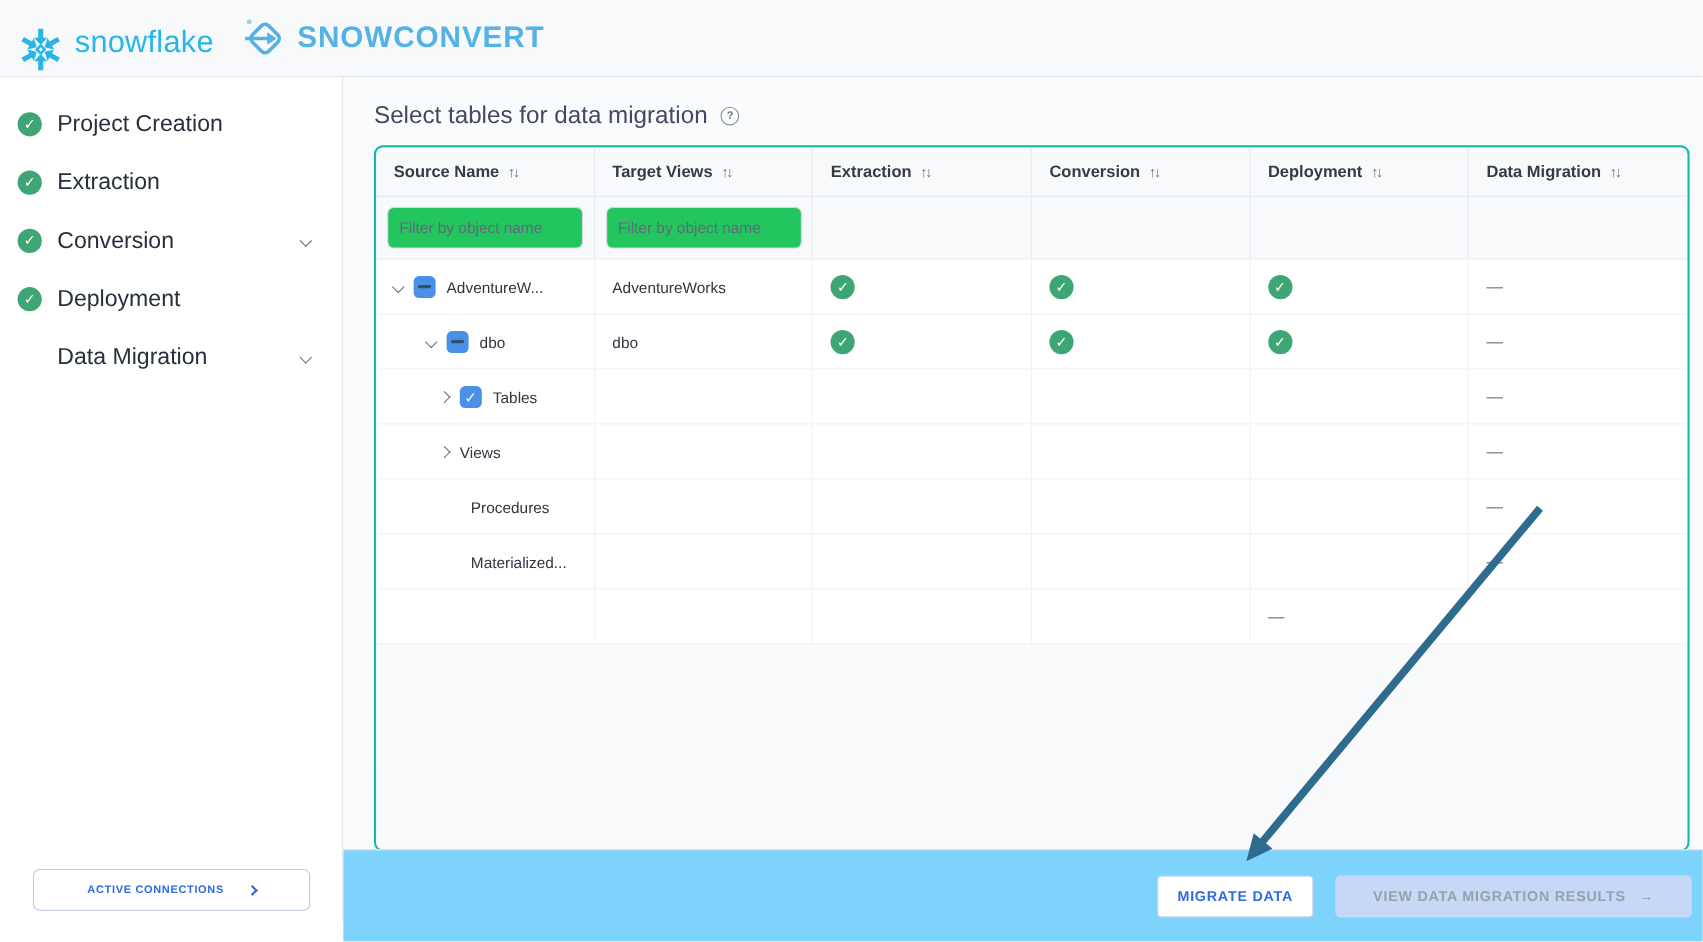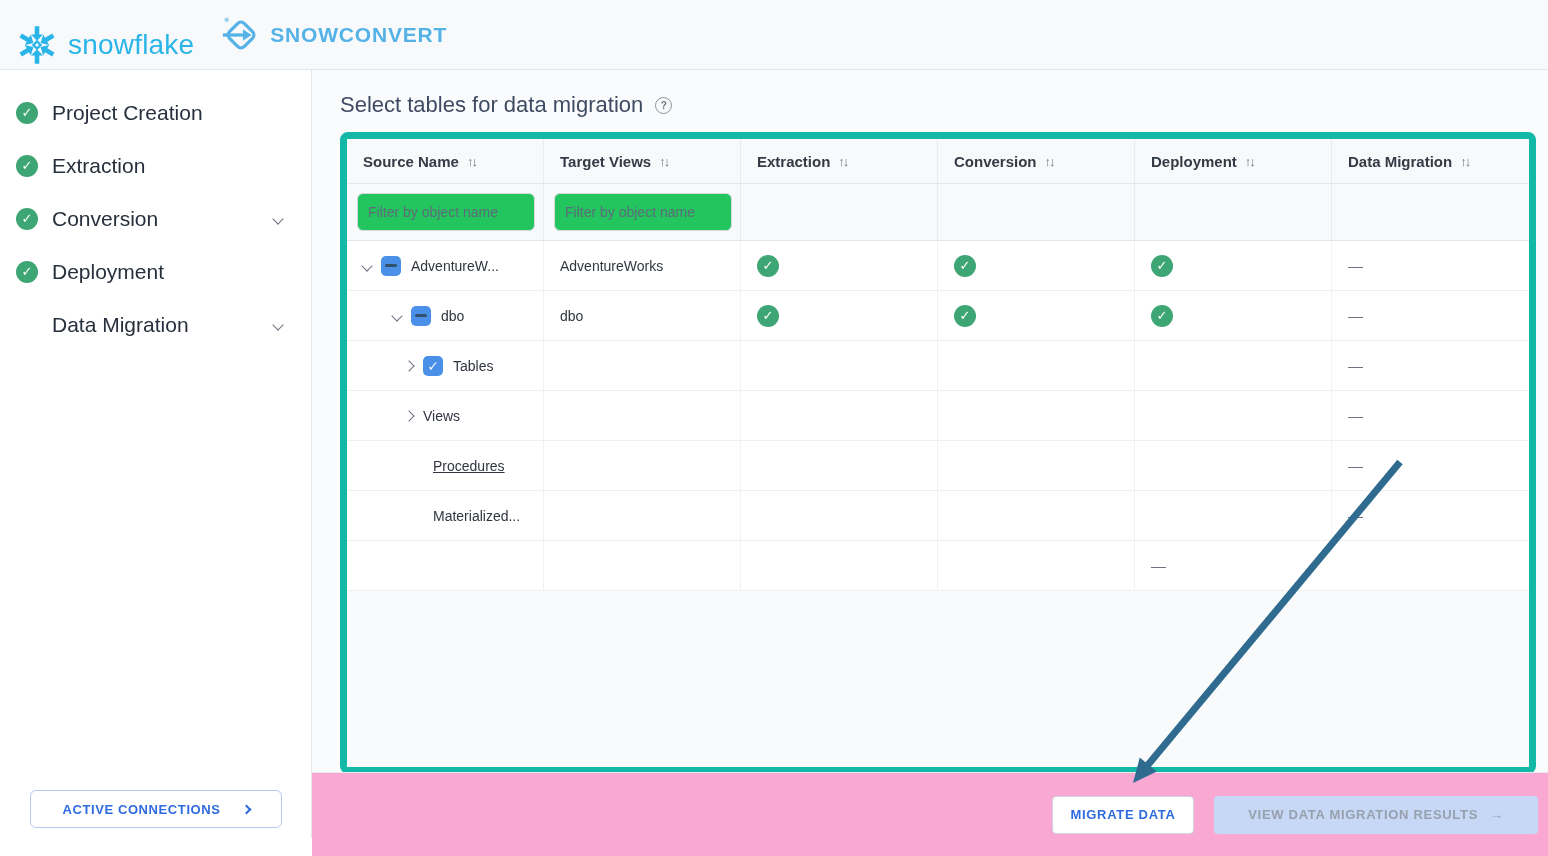--- a/index.html
+++ b/index.html
@@ -4,24 +4,24 @@
 <style>
   * { margin:0; padding:0; box-sizing:border-box; }
   html,body { width:1548px; height:856px; overflow:hidden;
     font-family:"Liberation Sans", sans-serif; background:#ffffff; }
 
   .page { position:relative; width:1548px; height:856px; background:#ffffff; }
 
   
   .topbar { height:70px; background:#f8f9fb; border-bottom:1px solid #e3e6ea;
     display:flex; align-items:center; padding-left:14px; gap:26px; }
-  .logo-snowflake { display:flex; align-items:center; gap:8px;margin-top:20px; }
+  .logo-snowflake { display:flex; gap:8px;margin-top:20px; }
   .logo-snowflake .word { font-size:28px; color:#29B5E8; font-weight:500; letter-spacing:0.2px; }
   .logo-snowconvert { display:flex; align-items:center; gap:8px; }
-  .logo-snowconvert .word { font-size:21px; color:#55b2e6; font-weight:bold; letter-spacing:0.8px; }
+  .logo-snowconvert .word { font-size:27px; color:#55b2e6; font-weight:bold; letter-spacing:0.8px; }
 
   
   .content { display:flex; height:786px; }
   .sidebar { position:relative; width:312px; background:#ffffff; flex:none; }
   .sidebar::after { content:""; position:absolute; top:0; bottom:18px; right:0;
     width:1px; background:#e3e6ea; }
   .main { flex:1; display:flex; flex-direction:column; background:#ffffff; min-width:0;justify-content:flex-end; }
   .main-scroll { height:702px; background:#fafbfc; padding:22px 10px 0 28px; }
 
   
@@ -32,32 +32,32 @@
   .sb-spacer { width:22px; flex:none; }
   .sb-label { margin-left:14px; font-size:21px; color:#27303c; }
   .chev { width:8px; height:8px; border-right:1.6px solid #6b7280; border-bottom:1.6px solid #6b7280; flex:none; }
   .chev.down { transform:rotate(45deg); }
   .chev.right { transform:rotate(-45deg); }
   .sb-chev { margin-left:auto; margin-right:30px; }
 
   .active-conn { position:absolute; left:30px; bottom:28px; width:252px; height:38px;
     background:#ffffff; border:1px solid #b9c8f3; border-radius:6px; cursor:pointer;
     display:flex; align-items:center; justify-content:center; gap:22px;
-    font-family:"Liberation Sans", sans-serif; font-size:13px; font-weight:bold;
+    font-family:"Liberation Sans", sans-serif; font-size:10px; font-weight:bold;
     letter-spacing:0.6px; color:#2f6be0; }
   .active-conn .chev { border-color:#2f6be0; border-width:2px; width:7px; height:7px; }
 
   
   .title-row { display:flex; align-items:center; gap:12px; margin-bottom:14px; }
   .page-title { font-size:22px; font-weight:500; color:#3f4a63; }
   .help-icon { width:17px; height:17px; border:1.4px solid #8a919c; border-radius:50%;
     color:#6b7280; font-size:10px; line-height:15px; text-align:center; font-weight:bold; }
 
   
-  .card { width:1196px; height:642px; background:#f9fafb; border:7px solid #14b8a6;
+  .card { width:1196px; height:642px; background:#f9fafb; border:2px solid #14b8a6;
     border-radius:8px; overflow:hidden; display:flex; flex-direction:column; }
   .tgrid { display:grid; grid-template-columns:repeat(6,1fr); }
   .thead { background:#f8f9fa; border-bottom:1px solid #e3e6ea; }
   .th { height:44px; display:flex; align-items:center; gap:8px; padding-left:16px;
     font-size:15px; font-weight:bold; color:#343b47; border-right:1px solid #e8eaed; }
   .th:last-child { border-right:none; }
   .sort-icon { font-size:13px; color:#6b7280; letter-spacing:-2px; cursor:pointer; }
   .filter-row { background:#f8f9fa; border-bottom:1px solid #e3e6ea; }
   .fcell { height:56px; display:flex; align-items:center; padding-left:10px;
     border-right:1px solid #e8eaed; }
@@ -77,21 +77,21 @@
   .cbx.indeterminate::after { content:""; position:absolute; left:4px; top:8.5px;
     width:12px; height:2.6px; border-radius:2px; background:#33506b; }
   .cbx.checked::after { content:"\2713"; position:absolute; left:0; top:0; width:20px;
     height:20px; text-align:center; line-height:20px; color:#eaf2fb; font-size:14px; }
   .check-circle { width:22px; height:22px; border-radius:50%; background:#3ea674;
     color:#fff; font-size:13px; line-height:22px; text-align:center; }
   .dash { color:#6b7280; font-size:15px; letter-spacing:1px; }
   .card-empty { flex:1; background:#f9fafb; }
 
   
-  .main-footer { height:84px; background:#f9a8d4; border-top:1px solid #e7e9ec;
+  .main-footer { height:84px; background:#7dd3fc; border-top:1px solid #e7e9ec;
     display:flex; align-items:center; justify-content:flex-end; gap:20px; padding-right:10px; }
   .btn { height:38px; border-radius:4px; font-family:"Liberation Sans", sans-serif;
     font-size:13px; font-weight:bold; letter-spacing:0.7px; cursor:pointer; }
   .btn-migrate { width:142px; background:#ffffff; border:1px solid #ccd3e0; color:#2f6be0; }
   .btn-results { width:324px; background:#c7d7f6; border:none; color:#97a1ad;
     display:flex; align-items:center; justify-content:center; gap:12px; cursor:default; }
 
   
   .arrow-overlay { position:absolute; left:0; top:0; width:1548px; height:856px;
     pointer-events:none; z-index:50; }
@@ -289,21 +289,21 @@
                   <span></span>
                 </div>
                 <div class="td"></div>
                 <div class="td"></div>
                 <div class="td"></div>
                 <div class="td">
                   <span class="dash">—</span>
                 </div>
               </div>
               <div class="tgrid trow">
-                <div class="td" style="padding-left: 58px; text-decoration: underline;">
+                <div class="td" style="padding-left: 58px;">
                   <span class="tree-spacer"></span>
                   <span>Procedures</span>
                 </div>
                 <div class="td">
                   <span></span>
                 </div>
                 <div class="td"></div>
                 <div class="td"></div>
                 <div class="td"></div>
                 <div class="td">

